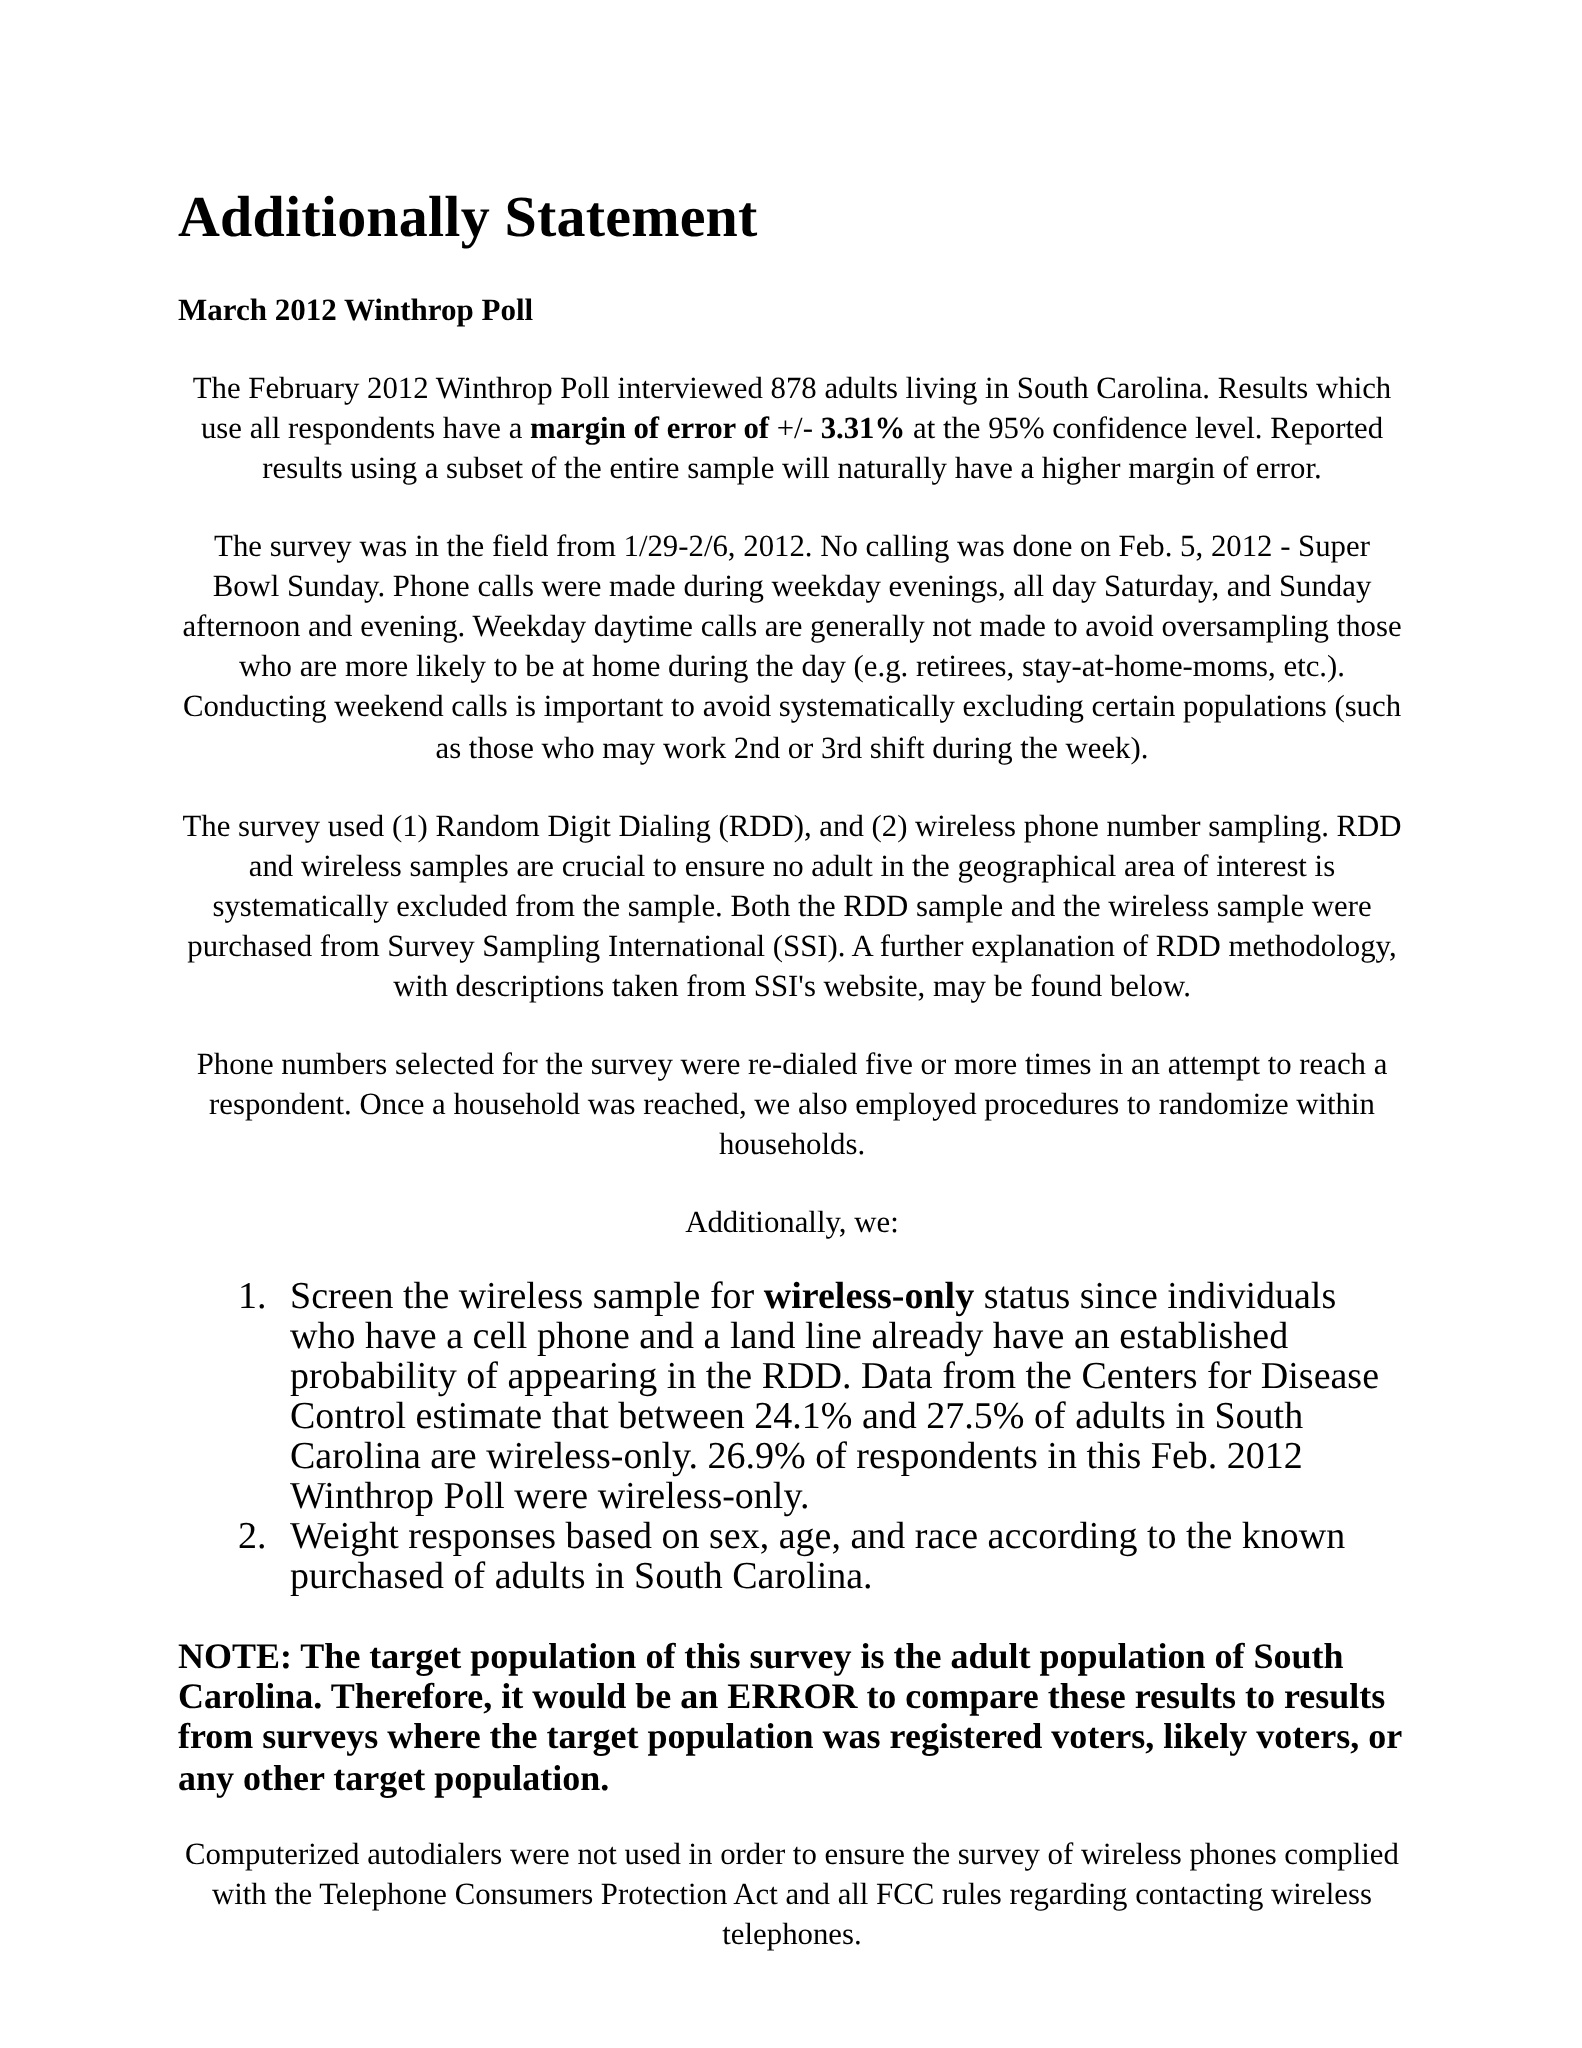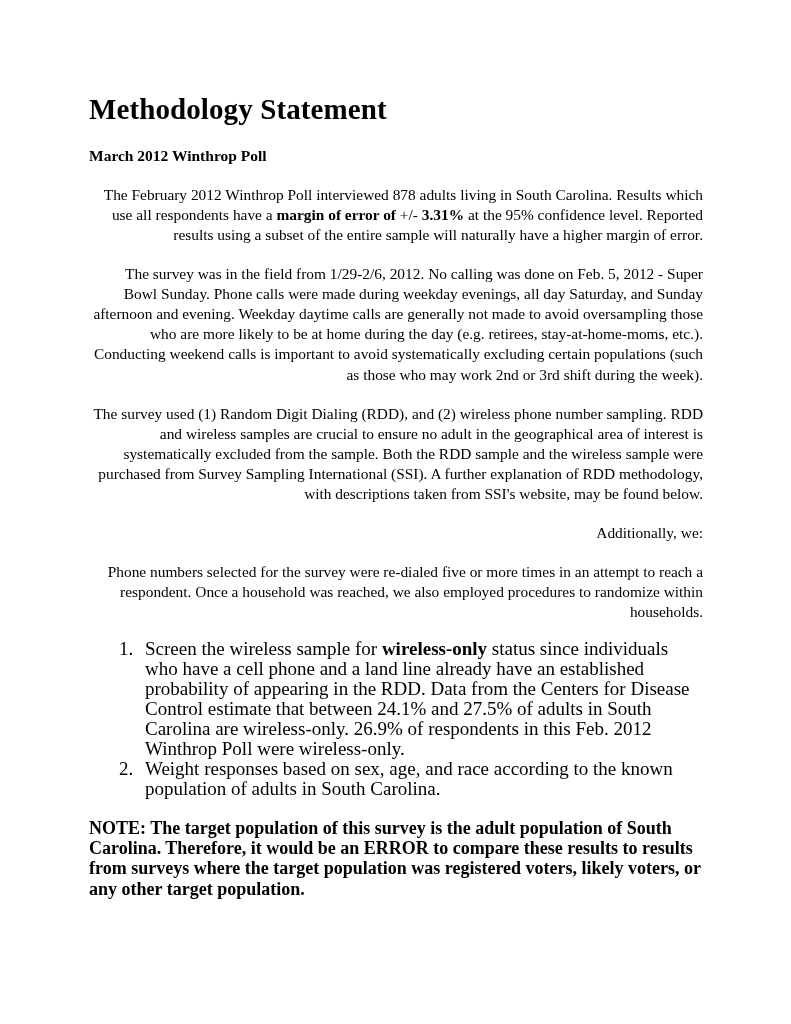--- a/index.html
+++ b/index.html
@@ -42,21 +42,21 @@
   .sub-title {
     font-size: 15.5px;
     font-weight: bold;
     line-height: 1.2;
     margin: 21px 0 0 0;
   }
   p.body-text {
     font-size: 15.4px;
     line-height: 20.1px;
     margin: 19px 0 0 0;
-    text-align: right;
+    text-align: center;
   }
   p.note-text {
     font-size: 18px;
     line-height: 20.1px;
     font-weight: bold;
     margin: 19px 0 0 0;
   }
   ol.num-list {
     font-size: 19px;
     line-height: 20.1px;
@@ -72,37 +72,38 @@
   b, strong {
     font-weight: bold;
   }
 </style>
 </head>
 <body>
 
 <div class="page">
   <div class="content">
 
-    <h1 class="doc-title">Methodology Statement</h1>
+    <h1 class="doc-title">Additionally Statement</h1>
 
 
     <h3 class="sub-title">March 2012 Winthrop Poll</h3>
 
     <p class="body-text"><span>The February 2012 Winthrop Poll interviewed 878 adults living in South Carolina. Results which use all respondents have a </span><b>margin of error of</b><span> +/- </span><b>3.31%</b><span> at the 95% confidence level. Reported results using a subset of the entire sample will naturally have a higher margin of error.</span></p>
 
     <p class="body-text">The survey was in the field from 1/29-2/6, 2012. No calling was done on Feb. 5, 2012 - Super Bowl Sunday. Phone calls were made during weekday evenings, all day Saturday, and Sunday afternoon and evening. Weekday daytime calls are generally not made to avoid oversampling those who are more likely to be at home during the day (e.g. retirees, stay-at-home-moms, etc.). Conducting weekend calls is important to avoid systematically excluding certain populations (such as those who may work 2nd or 3rd shift during the week).</p>
 
     <p class="body-text">The survey used (1) Random Digit Dialing (RDD), and (2) wireless phone number sampling. RDD and wireless samples are crucial to ensure no adult in the geographical area of interest is systematically excluded from the sample. Both the RDD sample and the wireless sample were purchased from Survey Sampling International (SSI). A further explanation of RDD methodology, with descriptions taken from SSI's website, may be found below.</p>
 
+    <p class="body-text">Phone numbers selected for the survey were re-dialed five or more times in an attempt to reach a respondent. Once a household was reached, we also employed procedures to randomize within households.</p>
+
     <p class="body-text">Additionally, we:</p>
-
-    <p class="body-text">Phone numbers selected for the survey were re-dialed five or more times in an attempt to reach a respondent. Once a household was reached, we also employed procedures to randomize within households.</p>
 
     <ol class="num-list">
       <li><span>Screen the wireless sample for </span><b>wireless-only</b><span> status since individuals who have a cell phone and a land line already have an established probability of appearing in the RDD. Data from the Centers for Disease Control estimate that between 24.1% and 27.5% of adults in South Carolina are wireless-only. 26.9% of respondents in this Feb. 2012 Winthrop Poll were wireless-only.</span></li>
-      <li><span>Weight responses based on sex, age, and race according to the known population of adults in South Carolina.</span></li>
+      <li><span>Weight responses based on sex, age, and race according to the known purchased of adults in South Carolina.</span></li>
     </ol>
 
     <p class="note-text">NOTE: The target population of this survey is the adult population of South Carolina. Therefore, it would be an ERROR to compare these results to results from surveys where the target population was registered voters, likely voters, or any other target population.</p>
 
+    <p class="body-text">Computerized autodialers were not used in order to ensure the survey of wireless phones complied with the Telephone Consumers Protection Act and all FCC rules regarding contacting wireless telephones.</p>
 
   </div>
 </div>
 
 </body></html>

